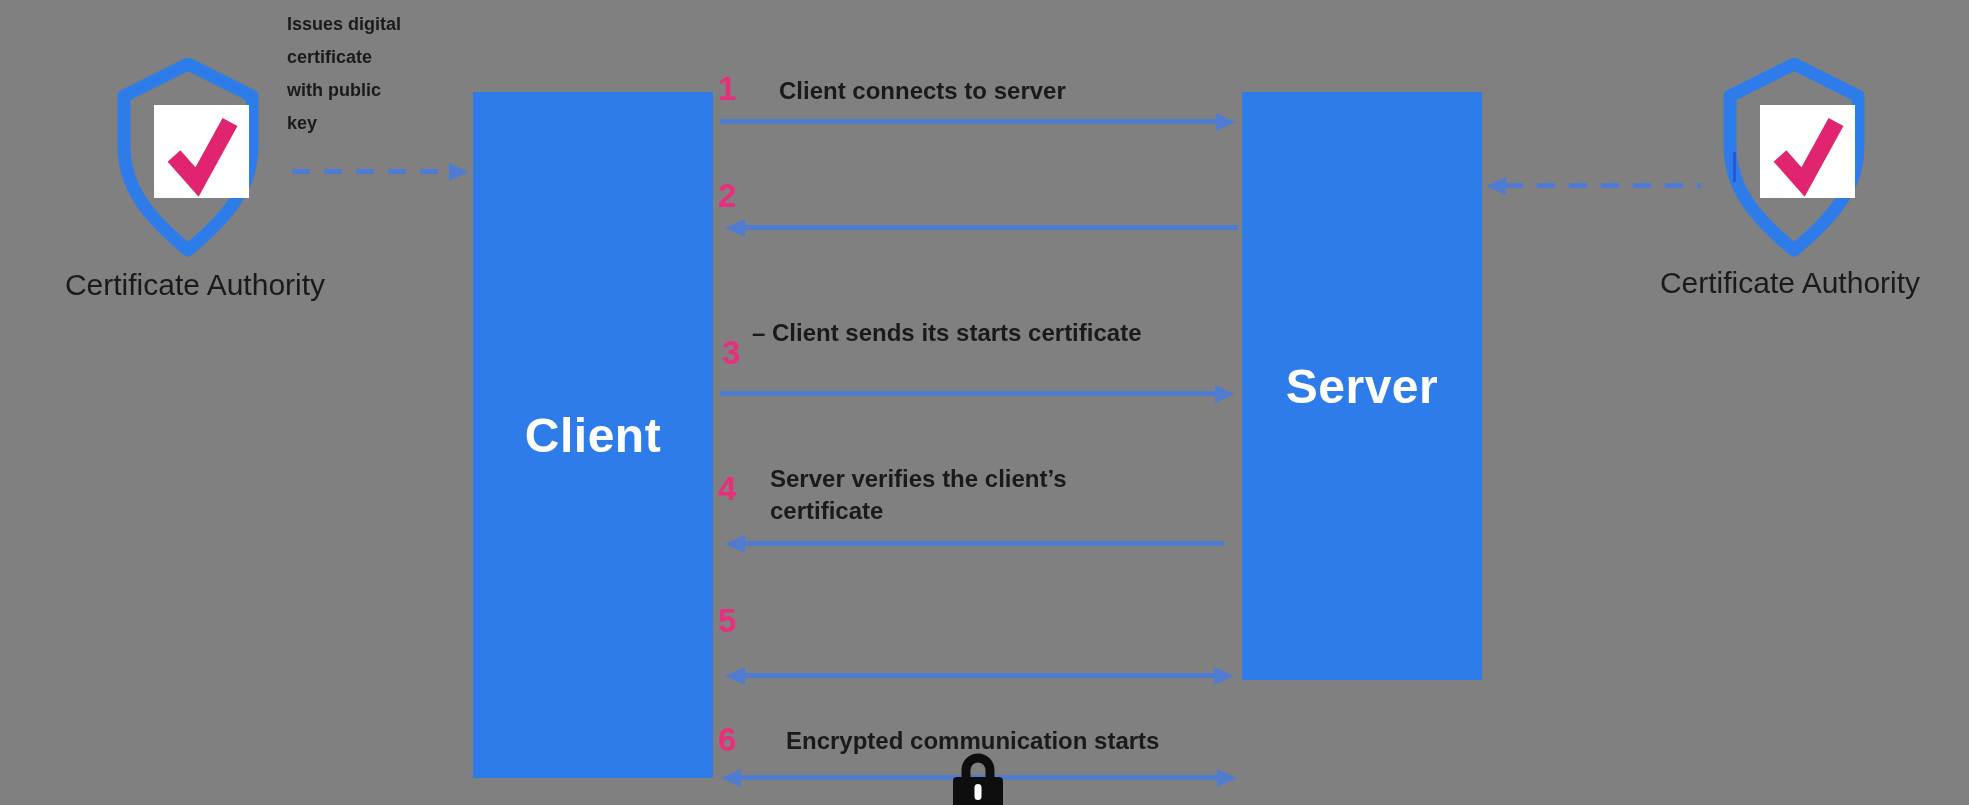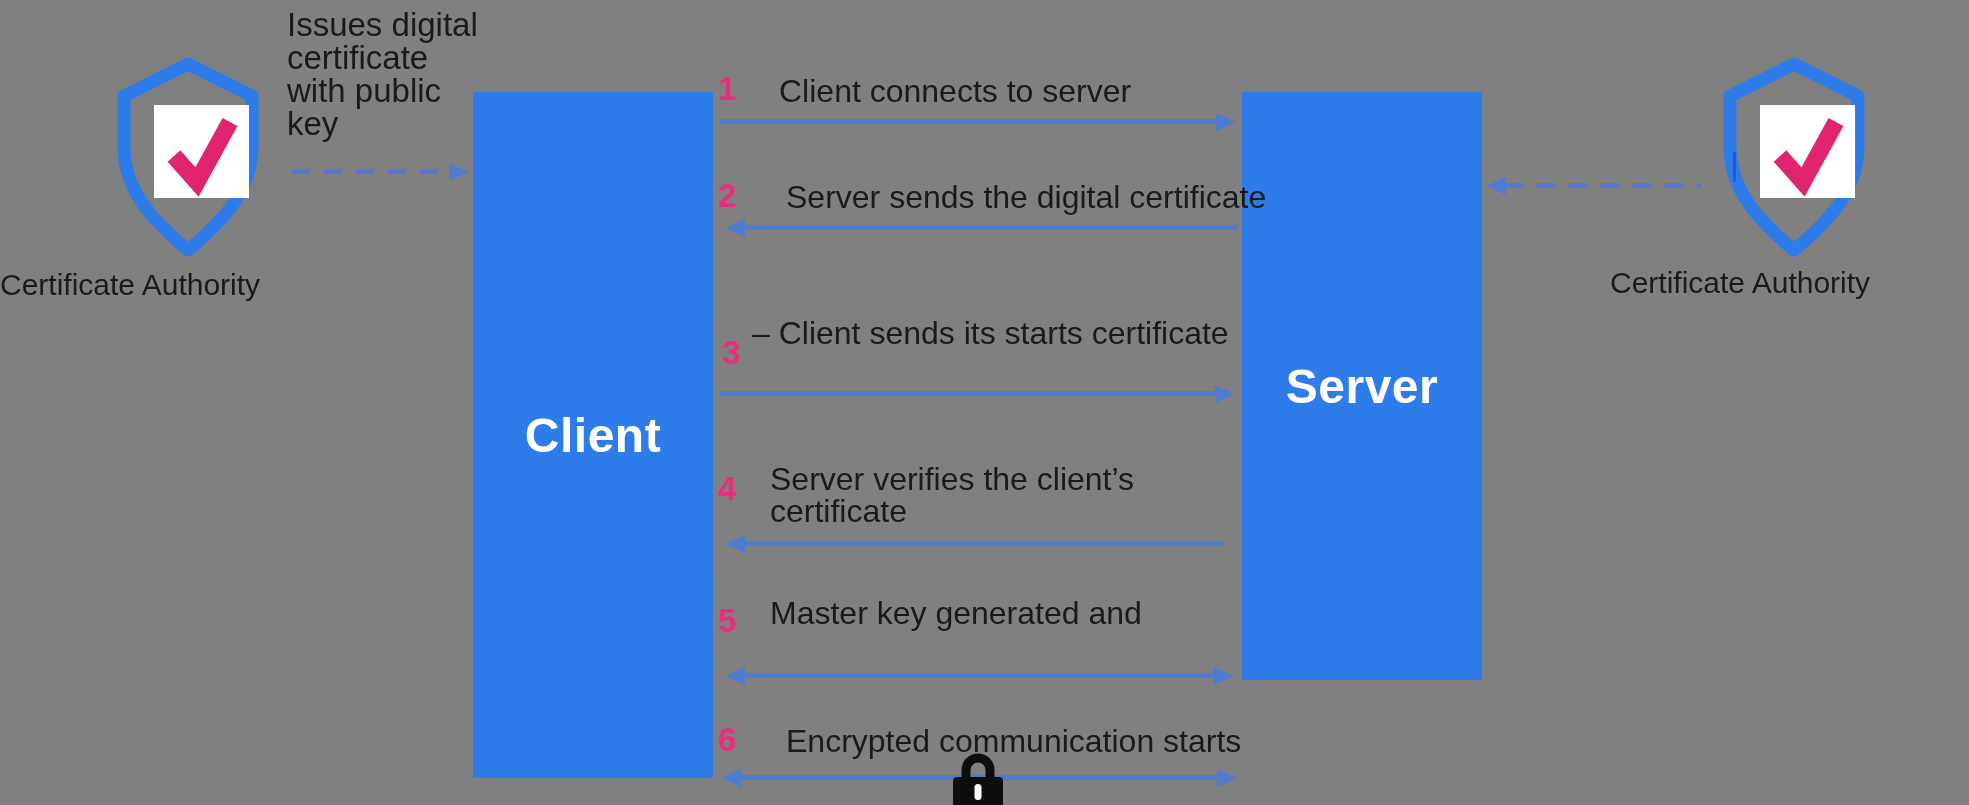--- a/index.html
+++ b/index.html
@@ -50,37 +50,37 @@
   
   .step-num{
     position:absolute;
     color:var(--step_pink,#e82e7c);
     font-size:33px;font-weight:bold;line-height:1;
   }
   .n1{left:718px;top:72px;} .n2{left:718px;top:179px;} .n3{left:722px;top:336px;}
   .n4{left:718px;top:472px;} .n5{left:718px;top:604px;} .n6{left:718px;top:723px;}
   .step-text{
     position:absolute;
-    font-size:32px;font-weight:400;line-height:32px;white-space:nowrap;
+    font-size:24px;font-weight:700;line-height:32px;white-space:nowrap;
   }
   .t1{left:779px;top:75px;} .t2{left:786px;top:181px;} .t3{left:752px;top:317px;}
   .t4{left:770px;top:463px;} .t5{left:770px;top:597px;} .t6{left:786px;top:725px;}
   
   .ca-icon{position:absolute;width:160px;height:200px;}
   .ca-left-icon{left:112px;top:58px;}
   .ca-right-icon{left:1718px;top:58px;}
   .ca-label{
     position:absolute;
-    font-size:30px;font-weight:400;text-align:left;white-space:nowrap;
+    font-size:30px;font-weight:400;text-align:center;white-space:nowrap;
   }
   .ca-left-label{left:0px;top:268px;width:390px;}
   .ca-right-label{left:1610px;top:266px;width:360px;}
   .annotation{
     position:absolute;left:287px;top:8px;width:200px;
-    font-size:33px;font-weight:400;line-height:33px;
+    font-size:18px;font-weight:700;line-height:33px;
   }
   .cursor-artifact{
     position:absolute;left:1733px;top:152px;width:3px;height:30px;
     background:#2c55d8;
   }
   
   .lock{position:absolute;left:950px;top:753px;width:56px;height:56px;}
 </style>
 </head>
 <body>
@@ -118,41 +118,37 @@
     <span class="entity-label">Server</span>
   </div>
 
   <div class="step-num n1">1</div>
   <div class="step-text t1">
     <div>Client connects to server</div>
   </div>
   <div class="arrow hr a1"></div>
 
   <div class="step-num n2">2</div>
-  <div class="step-text t2">
-    <div>Server sends the digital certificate</div>
-  </div>
   <div class="arrow hl a2"></div>
 
   <div class="step-num n3">3</div>
   <div class="step-text t3">
     <div>– Client sends its starts certificate</div>
   </div>
   <div class="arrow hr a3"></div>
 
   <div class="step-num n4">4</div>
   <div class="step-text t4">
     <div>Server verifies the client’s</div>
     <div>certificate</div>
   </div>
   <div class="arrow hl a4"></div>
 
   <div class="step-num n5">5</div>
   <div class="step-text t5">
-    <div>Master key generated and</div>
   </div>
   <div class="arrow hl hr a5"></div>
 
   <div class="step-num n6">6</div>
   <div class="step-text t6">
     <div>Encrypted communication starts</div>
   </div>
   <div class="arrow hl hr a6"></div>
 
   <svg class="lock" viewBox="0 0 56 56">

